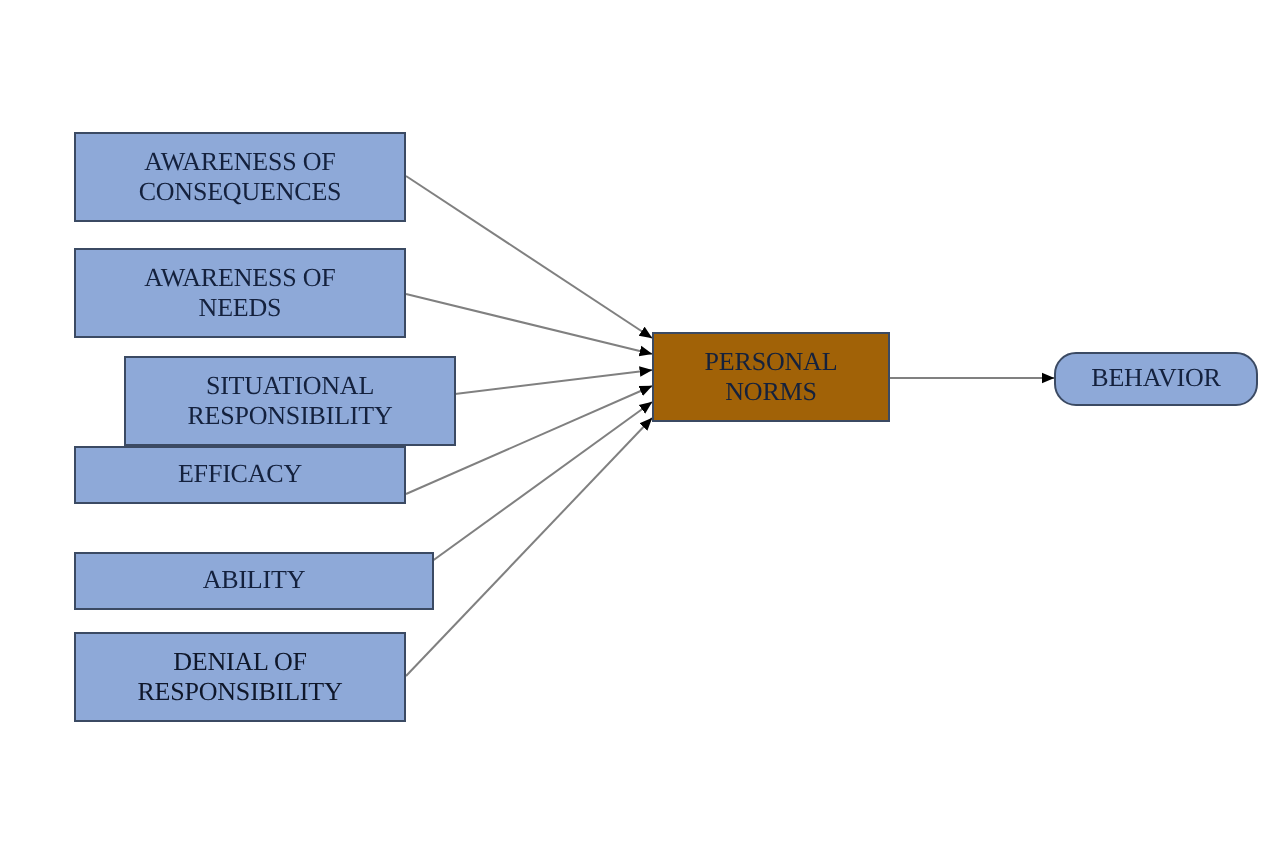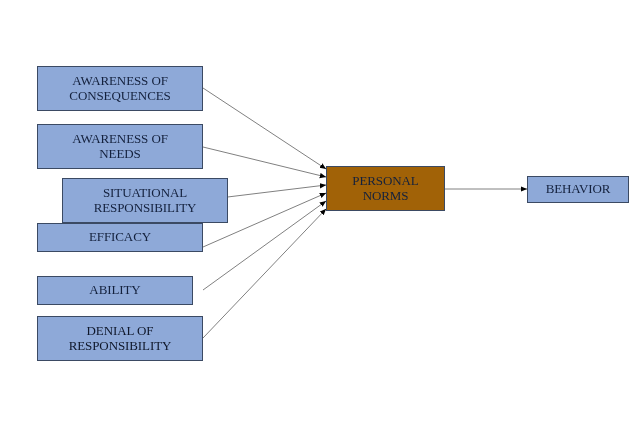--- a/index.html
+++ b/index.html
@@ -40,21 +40,21 @@
     letter-spacing: -0.1px;
     z-index: 2;
   }
   .node-label {
     display: block;
     width: 100%;
     white-space: pre-line;
   }
   .node-box.two-line { font-size: 13px; }
   .node-box.one-line { font-size: 13px; }
-  .node-box.terminal { font-size: 13px; }
+  .node-box.terminal { font-size: 13px; border-radius: 11px; }
 </style>
 </head>
 <body>
 
 <div id="diagram-canvas" style="background: rgb(255, 255, 255);">
 
   <svg id="connector-layer" width="640" height="426" viewBox="0 0 640 426" aria-hidden="true">
     <defs>
       <marker id="arrowhead" markerWidth="7" markerHeight="7" refX="6.2" refY="3" orient="auto" markerUnits="userSpaceOnUse">
         <path d="M0,0.3 L6.4,3 L0,5.7 z" fill="#000000"></path>
@@ -83,21 +83,21 @@
 
   <div class="node-box two-line" style="left: 37px; top: 178px; width: 166px; height: 45px; background: rgb(142, 169, 216); border-color: rgb(59, 74, 99); color: rgb(20, 33, 61); margin-left: 25px;">
     <span class="node-label">SITUATIONAL
 RESPONSIBILITY</span>
   </div>
 
   <div class="node-box one-line" style="left: 37px; top: 223px; width: 166px; height: 29px; background: rgb(142, 169, 216); border-color: rgb(59, 74, 99); color: rgb(20, 33, 61);">
     <span class="node-label">EFFICACY</span>
   </div>
 
-  <div class="node-box one-line" style="left: 37px; top: 276px; width: 156px; height: 29px; background: rgb(142, 169, 216); border-color: rgb(59, 74, 99); color: rgb(20, 33, 61); align-items: center;">
+  <div class="node-box one-line" style="left: 37px; top: 276px; width: 180px; height: 29px; background: rgb(142, 169, 216); border-color: rgb(59, 74, 99); color: rgb(20, 33, 61); align-items: center;">
     <span class="node-label">ABILITY</span>
   </div>
 
   <div class="node-box two-line" style="left: 37px; top: 316px; width: 166px; height: 45px; background: rgb(142, 169, 216); border-color: rgb(59, 74, 99); color: #0f172a;">
     <span class="node-label">DENIAL OF
 RESPONSIBILITY</span>
   </div>
 
   <div class="node-box two-line" style="left: 326px; top: 166px; width: 119px; height: 45px; background: #a16207; border-color: rgb(59, 74, 99); color: rgb(20, 33, 61);">
     <span class="node-label">PERSONAL

